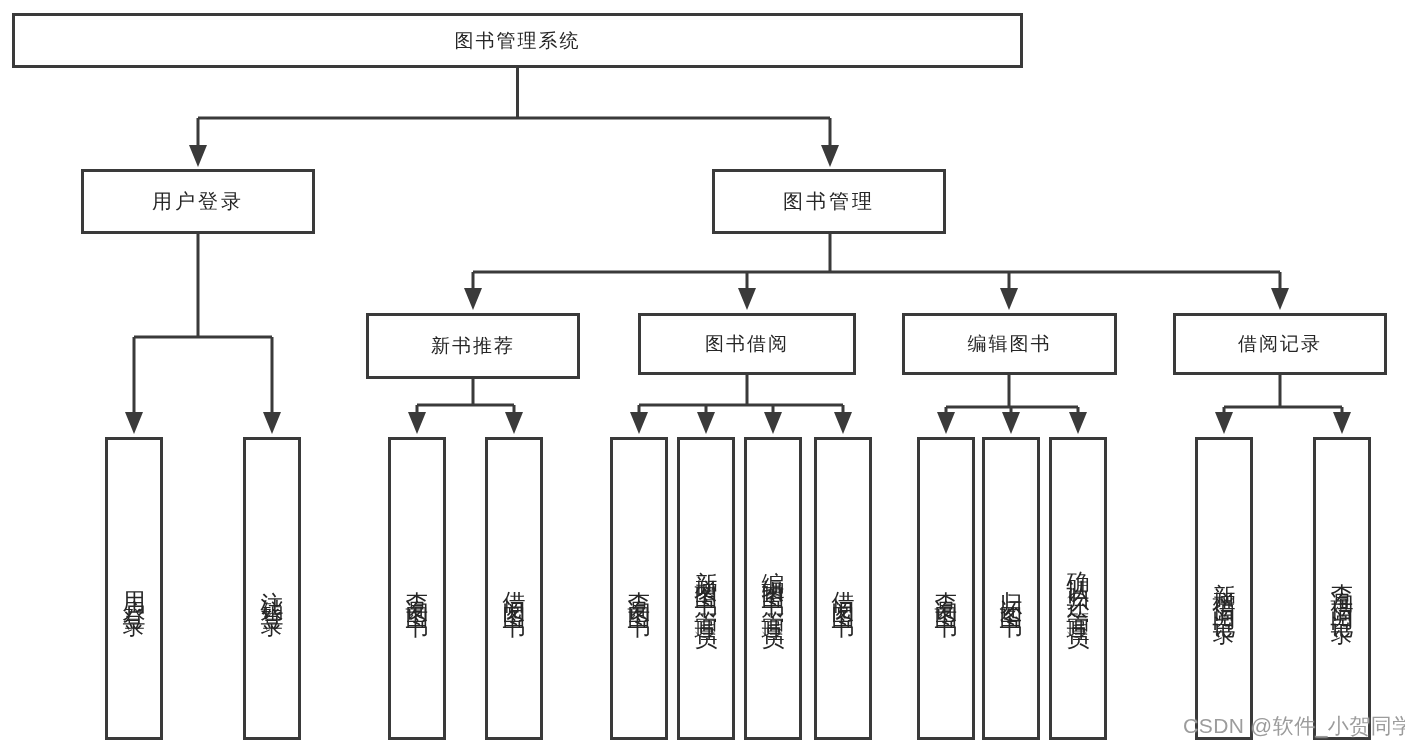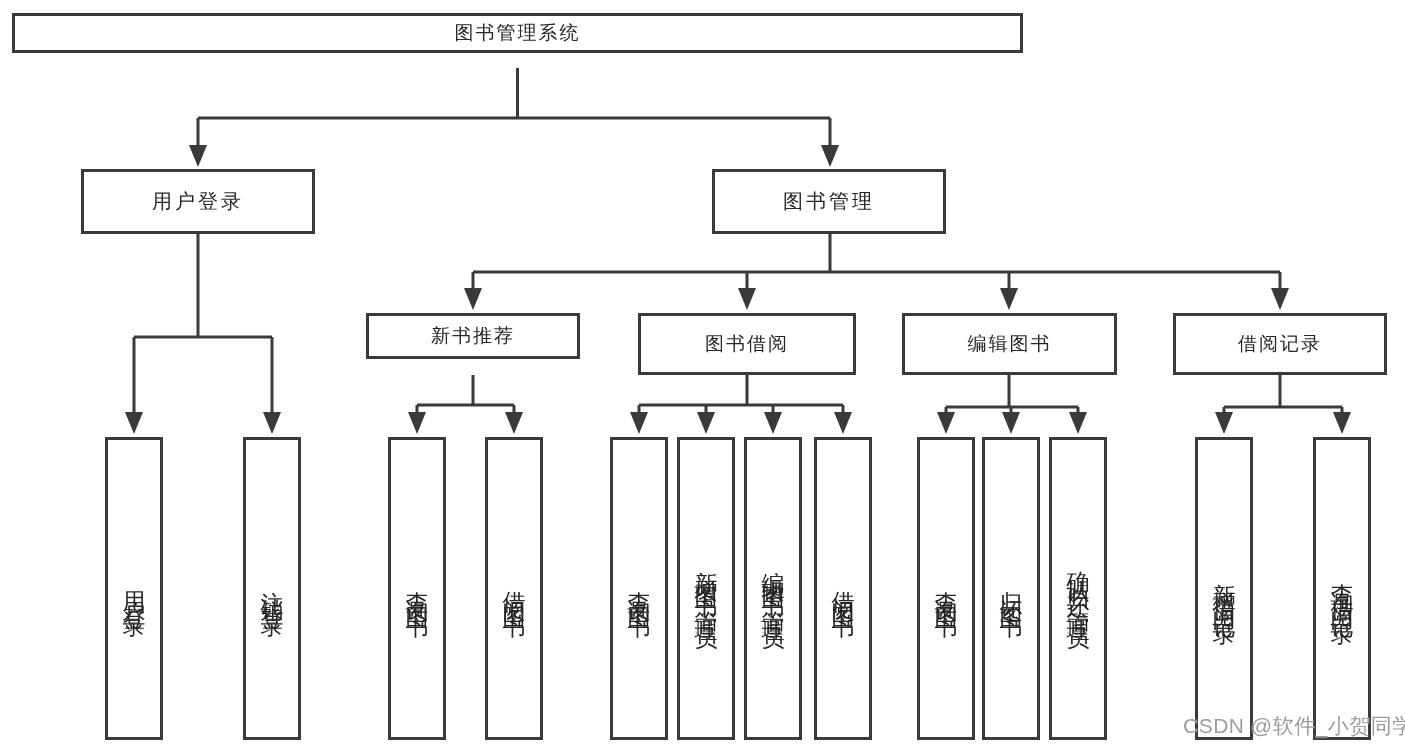--- a/index.html
+++ b/index.html
@@ -81,32 +81,32 @@
       <polygon points="764,412 782,412 773,434"></polygon>
       <polygon points="834,412 852,412 843,434"></polygon>
       <polygon points="937,412 955,412 946,434"></polygon>
       <polygon points="1002,412 1020,412 1011,434"></polygon>
       <polygon points="1069,412 1087,412 1078,434"></polygon>
       <polygon points="1215,412 1233,412 1224,434"></polygon>
       <polygon points="1333,412 1351,412 1342,434"></polygon>
     </g>
   </svg>
 
-  <div class="box" style="left:12px; top:13px; width:1011px; height:40px;">
+  <div class="box" style="left:12px; top:13px; width:1011px; height:55px;">
     <span class="root-label">图书管理系统</span>
   </div>
 
   <div class="box" style="left:81px; top:169px; width:234px; height:65px;">
     <span class="l2-label">用户登录</span>
   </div>
   <div class="box" style="left:712px; top:169px; width:234px; height:65px;font-family:Liberation Serif, serif;">
     <span class="l2-label">图书管理</span>
   </div>
 
-  <div class="box" style="left:366px; top:313px; width:214px; height:46px;">
+  <div class="box" style="left:366px; top:313px; width:214px; height:66px;">
     <span class="l3-label">新书推荐</span>
   </div>
   <div class="box" style="left:638px; top:313px; width:218px; height:62px;">
     <span class="l3-label">图书借阅</span>
   </div>
   <div class="box" style="left:902px; top:313px; width:215px; height:62px;">
     <span class="l3-label">编辑图书</span>
   </div>
   <div class="box" style="left:1173px; top:313px; width:214px; height:62px;">
     <span class="l3-label">借阅记录</span>

